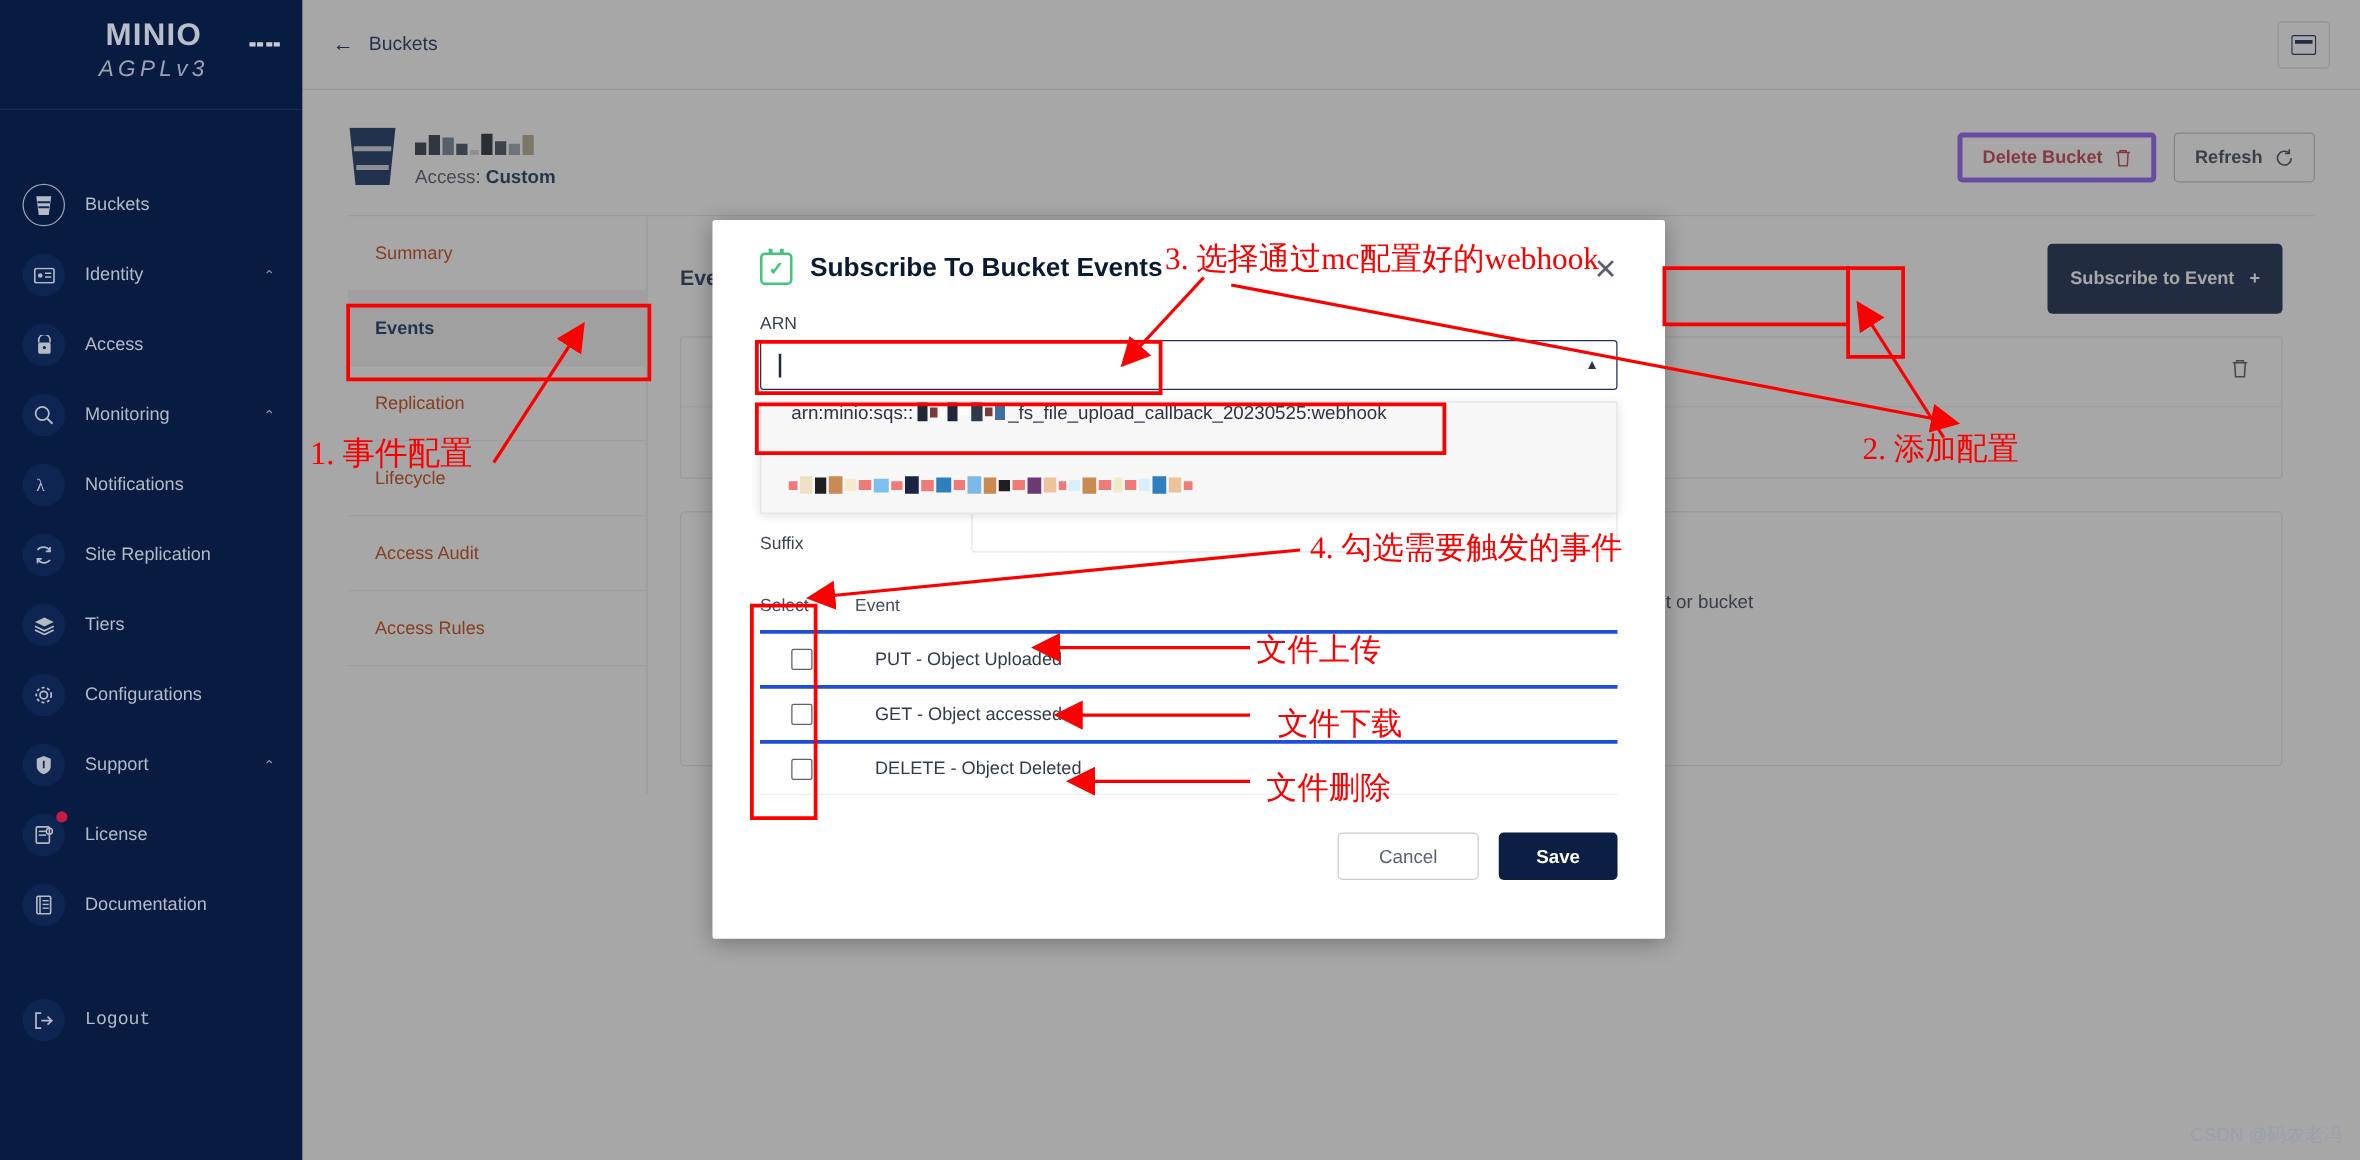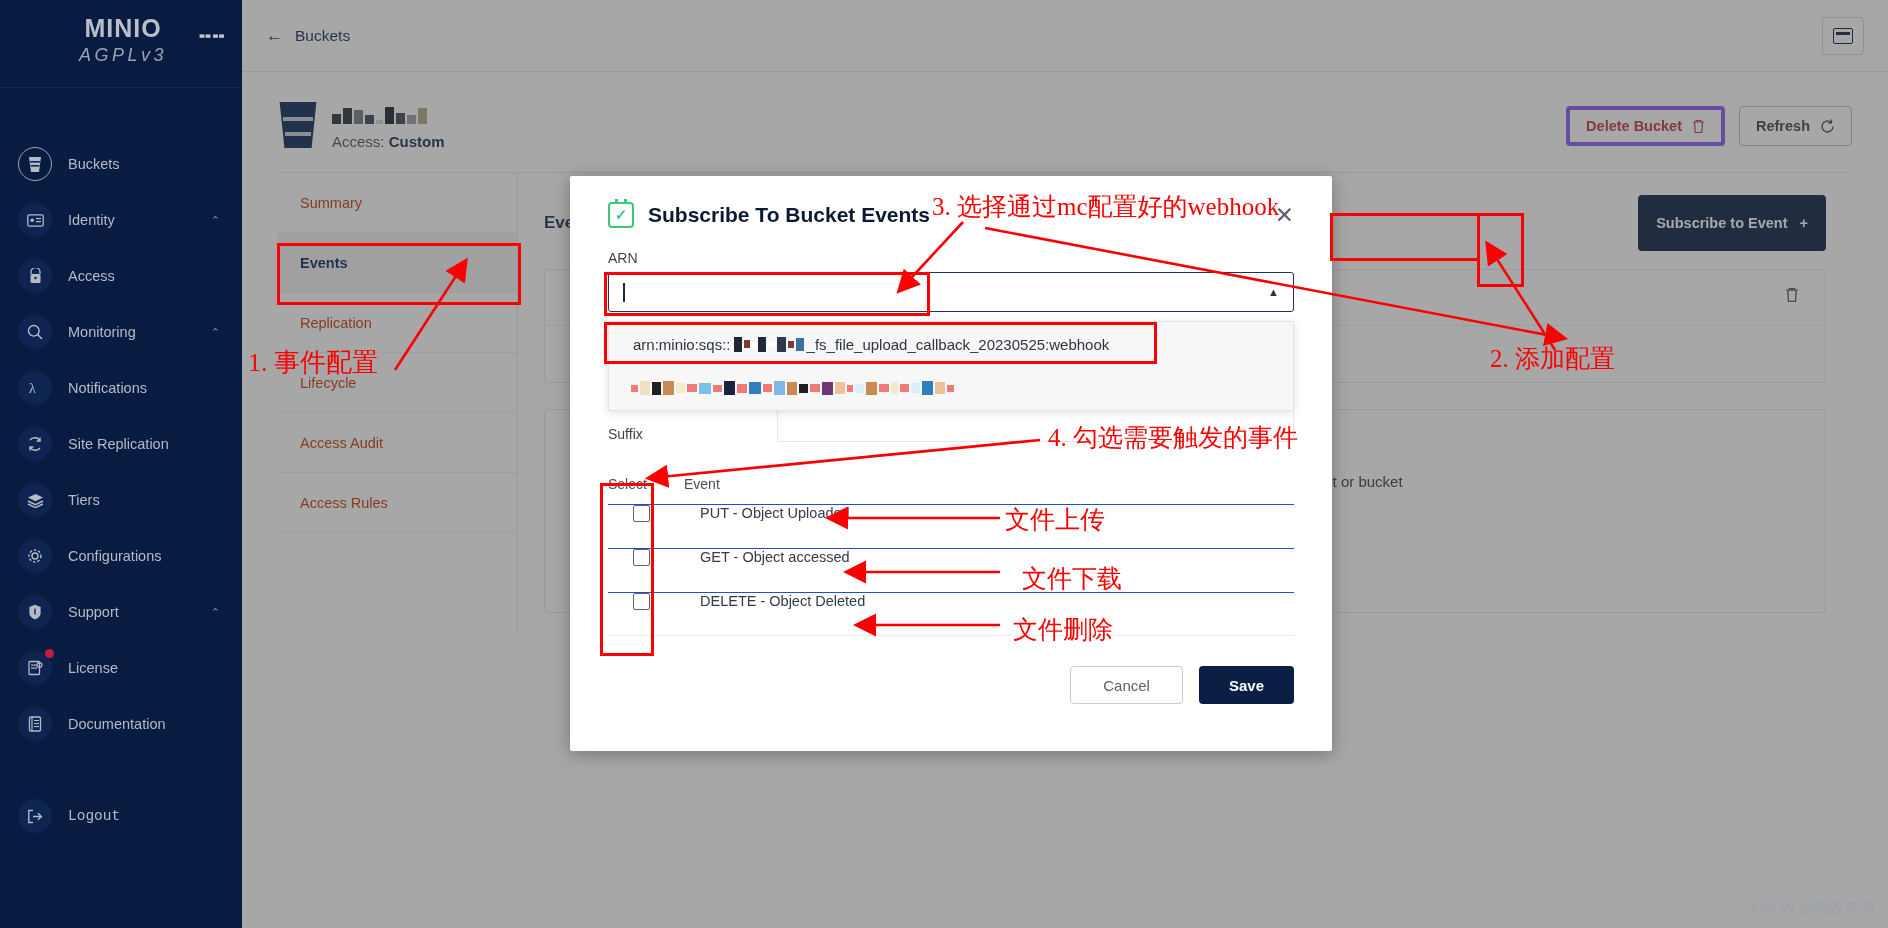--- a/index.html
+++ b/index.html
@@ -182,40 +182,40 @@
   }
   .caret-txt { margin-left: auto; color: #2b3247; font-size: 11px; }
   .caretbar { width: 2px; height: 19px; background: #20283a; }
 
   .dropdown {
     position: absolute; left: 38px; right: 38px; top: 145px;
     background: #f7f7f8; border: 1px solid #e1e3e6;
     box-shadow: 0 2px 8px rgba(0,0,0,0.12); z-index: 22;
   }
   .dd-opt {
-    height: 44px; display: flex; align-items: center; padding-left: 24px;
+    height: 44px; display: flex; align-items: flex-start; padding-left: 24px;
     font-size: 15px; color: #2d3342;
   }
   .dd-opt.second { gap: 2px; align-items: center; }
   .suffix-row {
     margin-top: 92px; display: flex; align-items: flex-end; gap: 14px;
   }
   .suffix-label { font-size: 14px; color: #3d4351; width: 155px; }
   .suffix-input {
     flex: 1; height: 38px; border: 1px solid #e4e6ea; border-radius: 3px;
     background: #fff;
   }
   .ev-head {
     display: flex; margin-top: 34px; font-size: 14px; color: #474d5c;
   }
   .ev-head .c1 { width: 76px; }
   .evt-list { margin-top: 12px; }
   .evt-row {
-    height: 44px; display: flex; 
-    border-top: 1px solid #1d4ed8;
+    height: 44px; display: flex; align-items: center;
+    border-top: 3px solid #1d4ed8;
   }
   .evt-row:last-child { border-bottom: 1px solid #eceef1; }
   .chk {
     width: 17px; height: 17px; border: 1.5px solid #5b6170; border-radius: 2px;
     margin-left: 25px; flex: none; cursor: pointer; background: #fff;
   }
   .evt-name { font-size: 14.5px; color: #333a49; margin-left: 50px; }
   .modal-foot {
     display: flex; justify-content: flex-end; gap: 16px; margin-top: 30px;
   }

